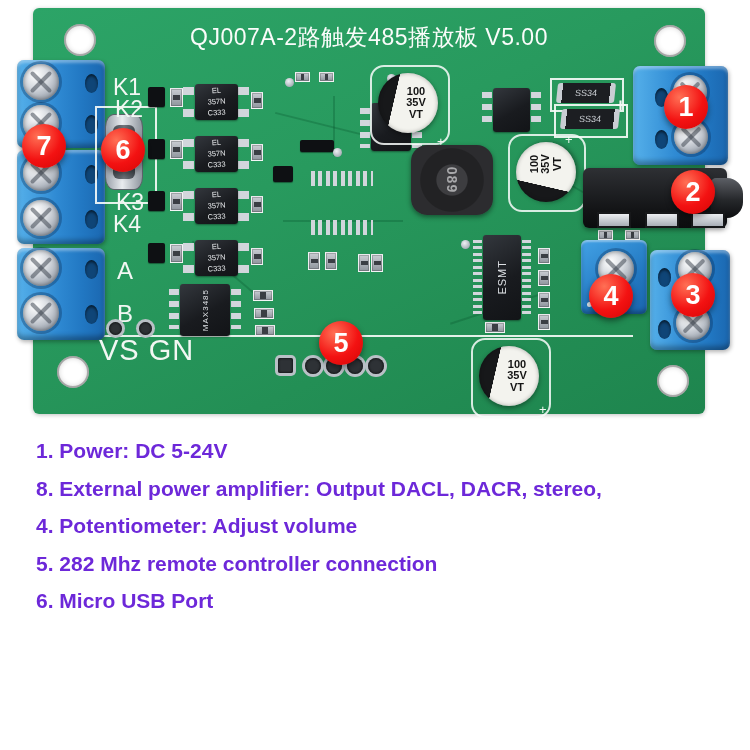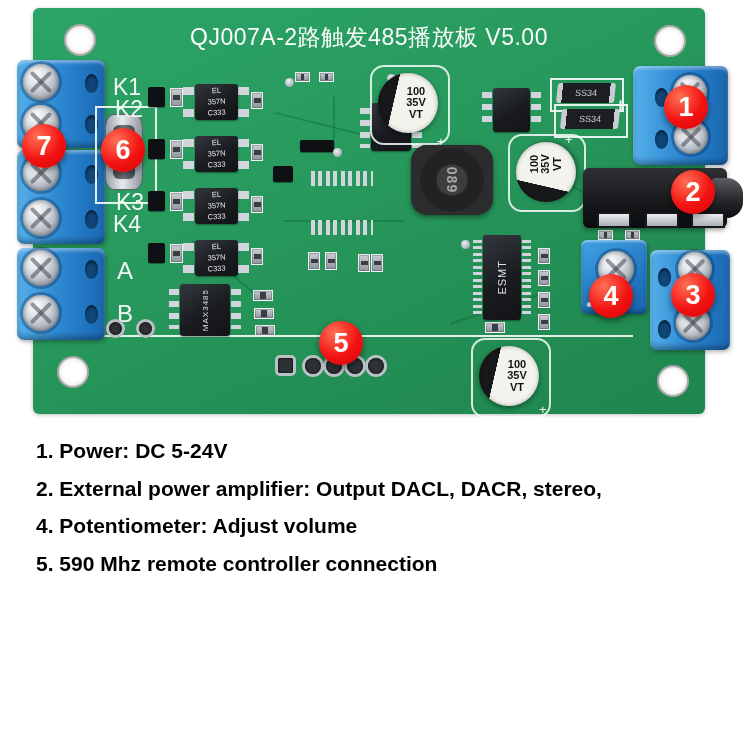--- a/index.html
+++ b/index.html
@@ -77,21 +77,21 @@
   .pad{position:absolute;border-radius:50%;width:16px;height:16px;background:#2e3236;
        box-shadow:0 0 0 3px #b9c0c6, inset 0 0 3px #000;}
   .pads{border-radius:2px;}
   
   .co{position:absolute;width:44px;height:44px;border-radius:50%;z-index:60;
       background:radial-gradient(circle at 35% 28%,#ff7055 0%,#f31212 55%,#d50404 100%);
       color:#fff;font-size:27px;font-weight:bold;display:flex;align-items:center;justify-content:center;
       box-shadow:0 3px 6px rgba(0,0,0,.45);}
   
   .legend{position:absolute;left:36px;top:432px;width:690px;}
-  .legend div{font-size:21px;font-weight:bold;color:#000000;line-height:37.6px;white-space:nowrap;}
+  .legend div{font-size:21px;font-weight:bold;color:#6d28d9;line-height:37.6px;white-space:nowrap;}
 </style>
 </head>
 <body>
 
 <div class="stage">
 
   <div class="pcb">
 
     <div class="hole" style="left:31px;top:16px;"></div>
     <div class="hole" style="left:621px;top:17px;"></div>
@@ -127,20 +127,21 @@
 
     <div class="usbbox" style="left:62px;top:98px;width:58px;height:94px;"></div>
     <div class="usb" style="left:72px;top:106px;width:36px;height:74px;"></div>
 
     <div class="p silk" style="left:80px;top:66px;font-size:23px;">K1</div>
     <div class="p silk" style="left:82px;top:88px;font-size:23px;">K2</div>
     <div class="p silk" style="left:83px;top:181px;font-size:23px;">K3</div>
     <div class="p silk" style="left:80px;top:203px;font-size:23px;">K4</div>
     <div class="p silk" style="left:84px;top:249px;font-size:24px;">A</div>
     <div class="p silk" style="left:84px;top:292px;font-size:24px;">B</div>
+    <div class="p silk" style="left:66px;top:326px;font-size:29px;letter-spacing:1px;">VS GN</div>
     <div class="pad" style="left:76px;top:314px;width:13px;height:13px;"></div>
     <div class="pad" style="left:106px;top:314px;width:13px;height:13px;"></div>
 
     <div class="sot" style="left:115px;top:79px;width:17px;height:20px;"></div>
     <div class="sot" style="left:115px;top:131px;width:17px;height:20px;"></div>
     <div class="sot" style="left:115px;top:183px;width:17px;height:20px;"></div>
     <div class="sot" style="left:115px;top:235px;width:17px;height:20px;"></div>
     <div class="sot" style="left:240px;top:158px;width:20px;height:16px;"></div>
     <div class="sot" style="left:267px;top:132px;width:34px;height:12px;"></div>
 
@@ -296,18 +297,19 @@
     <div class="co" style="left:638px;top:162px;">2</div>
     <div class="co" style="left:638px;top:265px;">3</div>
     <div class="co" style="left:556px;top:266px;">4</div>
     <div class="co" style="left:286px;top:313px;">5</div>
     <div class="co" style="left:68px;top:120px;">6</div>
     <div class="co" style="left:-11px;top:116px;">7</div>
   </div>
 
   <div class="legend">
     <div>1. Power: DC 5-24V</div>
-    <div>2. External power amplifier: Output DACL, DACR, stereo,</div>
+    <div>8. External power amplifier: Output DACL, DACR, stereo,</div>
     <div>4. Potentiometer: Adjust volume</div>
-    <div>5. 590 Mhz remote controller connection</div>
+    <div>5. 282 Mhz remote controller connection</div>
+    <div>6. Micro USB Port</div>
   </div>
 
 </div>
 
 </body></html>

